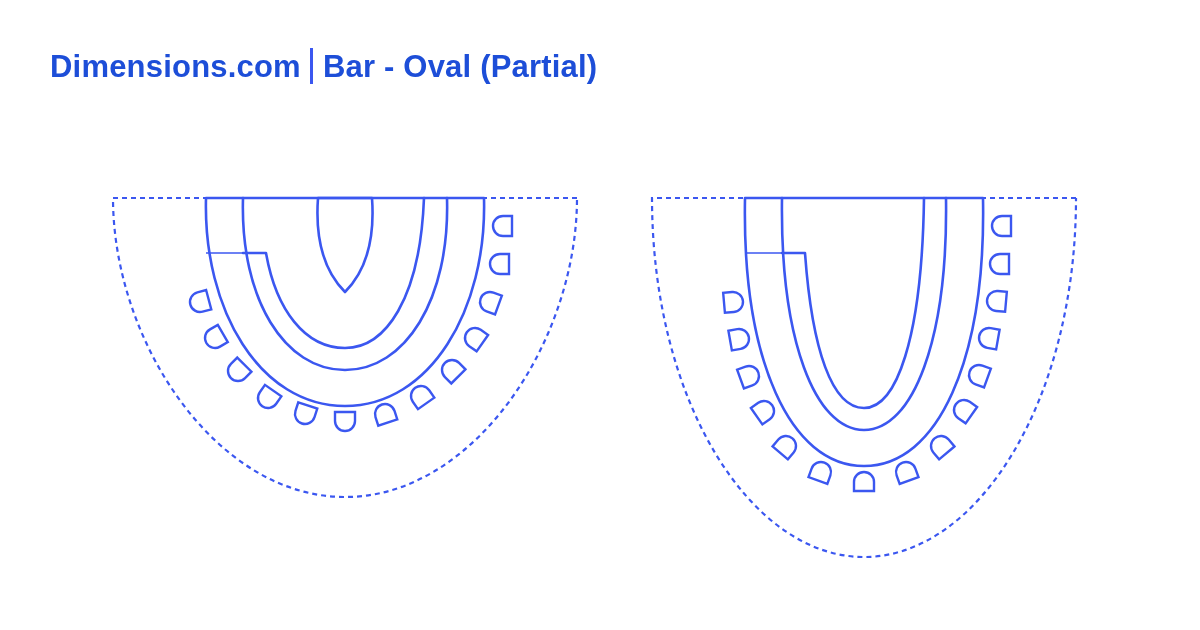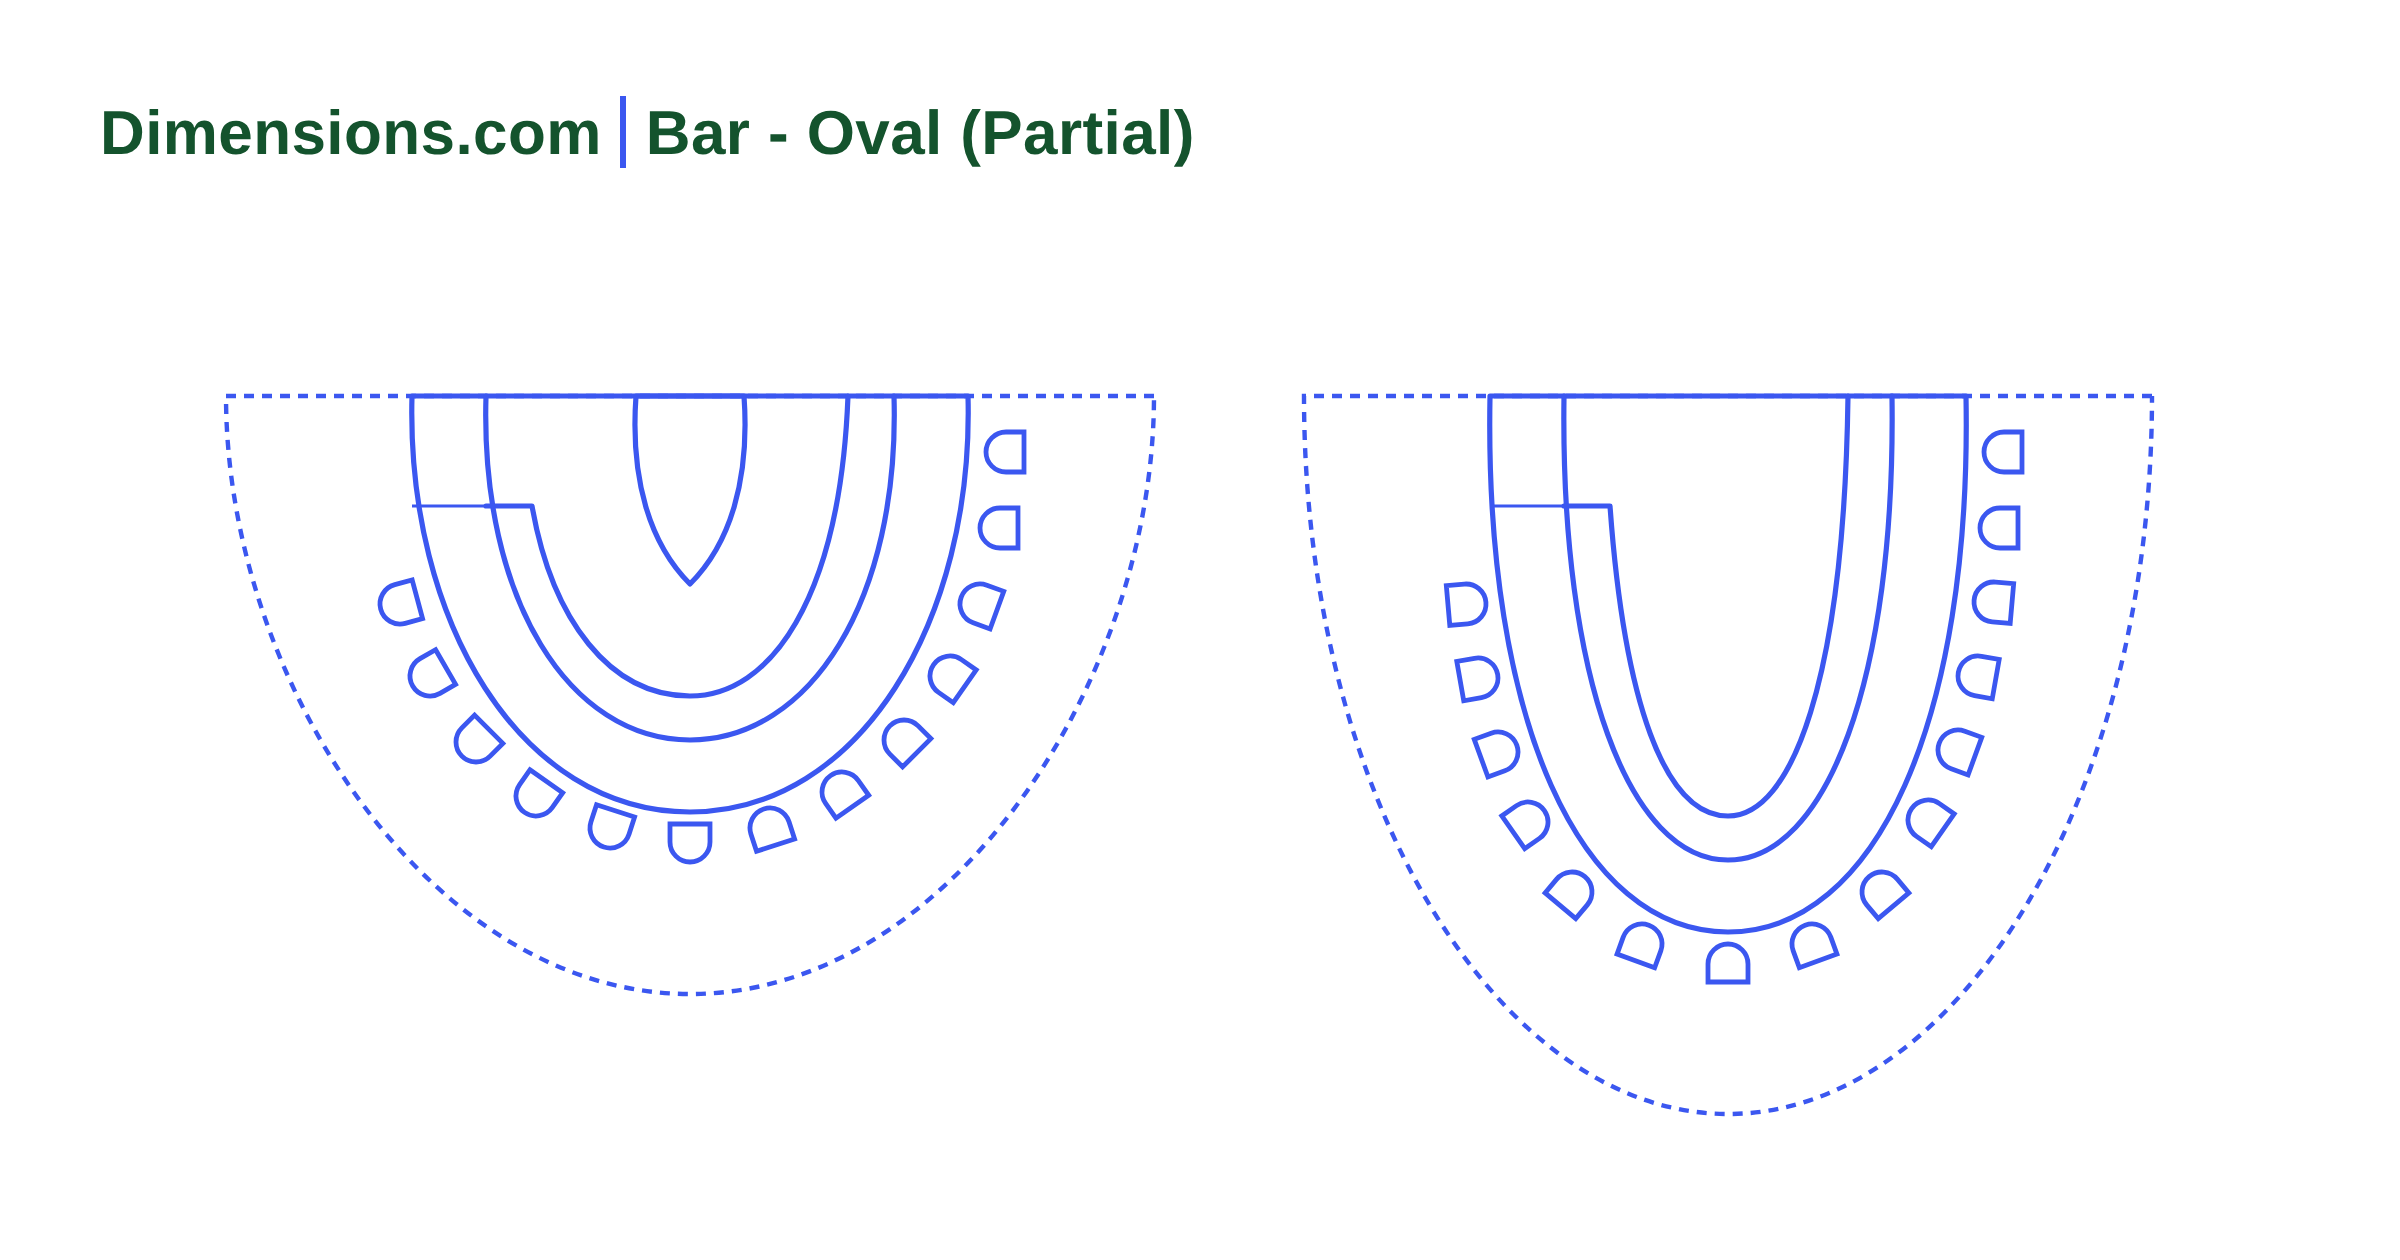--- a/index.html
+++ b/index.html
@@ -1,20 +1,20 @@
 <!DOCTYPE html>
 <html><head>
 <meta charset="utf-8">
 <style>
   html, body { margin: 0; padding: 0; background: #ffffff; }
   body { width: 1200px; height: 630px; position: relative; overflow: hidden; font-family: "Liberation Sans", sans-serif; }
   .title {
     position: absolute; left: 50px; top: 48px;
     font-family: "Liberation Sans", sans-serif;
-    font-weight: 700; font-size: 31px; color: #14532d; letter-spacing: 0.2px;
+    font-weight: 700; font-size: 31px; color: #1d4ed8; letter-spacing: 0.2px;
     white-space: nowrap;
   }
   .title .sep { display: inline-block; width: 3px; height: 36px; background: #3b57f0; vertical-align: -7px; margin: 0 10px 0 9px; }
   svg.diagram { position: absolute; left: 0; top: 0; }
   .stroke { fill: none; stroke: #3b57f0; stroke-width: 2.6; stroke-linejoin: round; stroke-linecap: round; }
   .thin { fill: none; stroke: #3b57f0; stroke-width: 1.4; }
   .dash { fill: none; stroke: #3b57f0; stroke-width: 2.2; stroke-dasharray: 5 4; }
   .seat { fill: #ffffff; stroke: #3b57f0; stroke-width: 2.4; }
 </style>
 </head>

